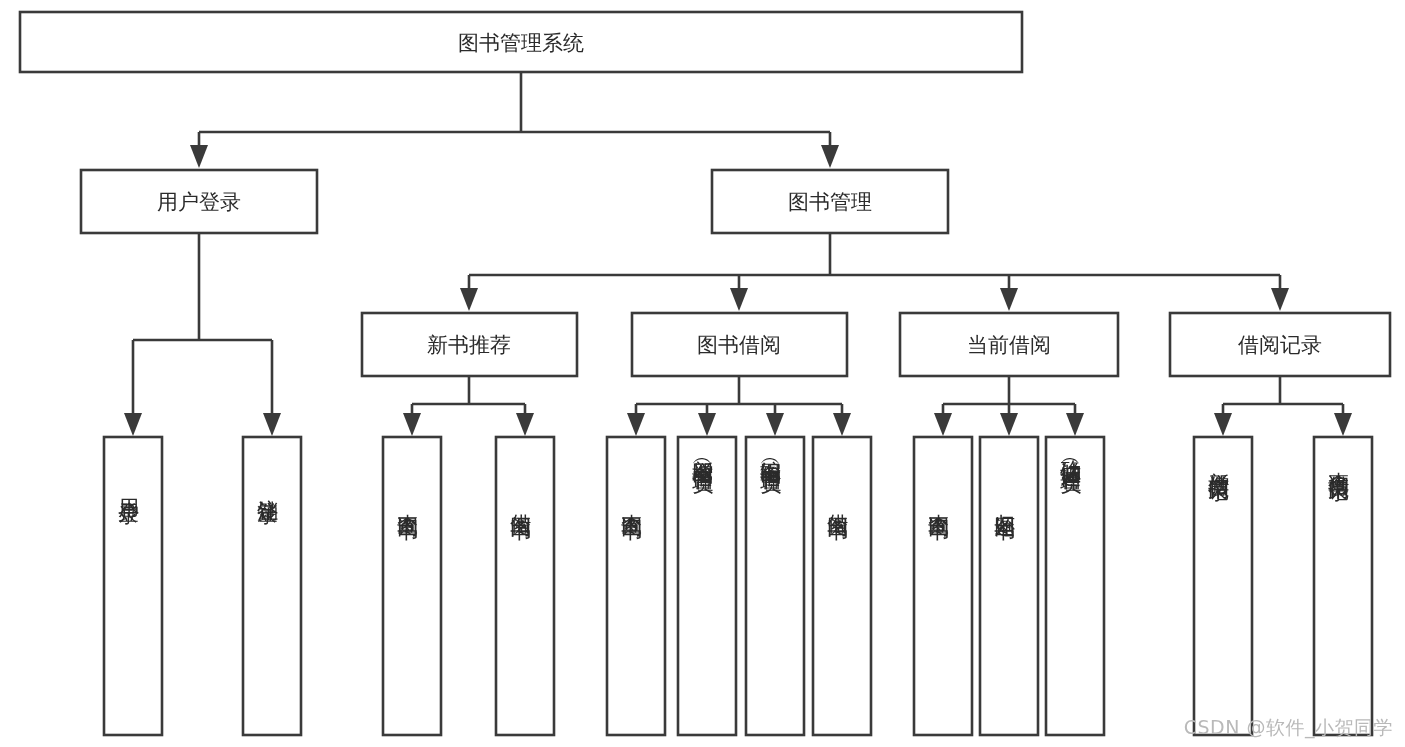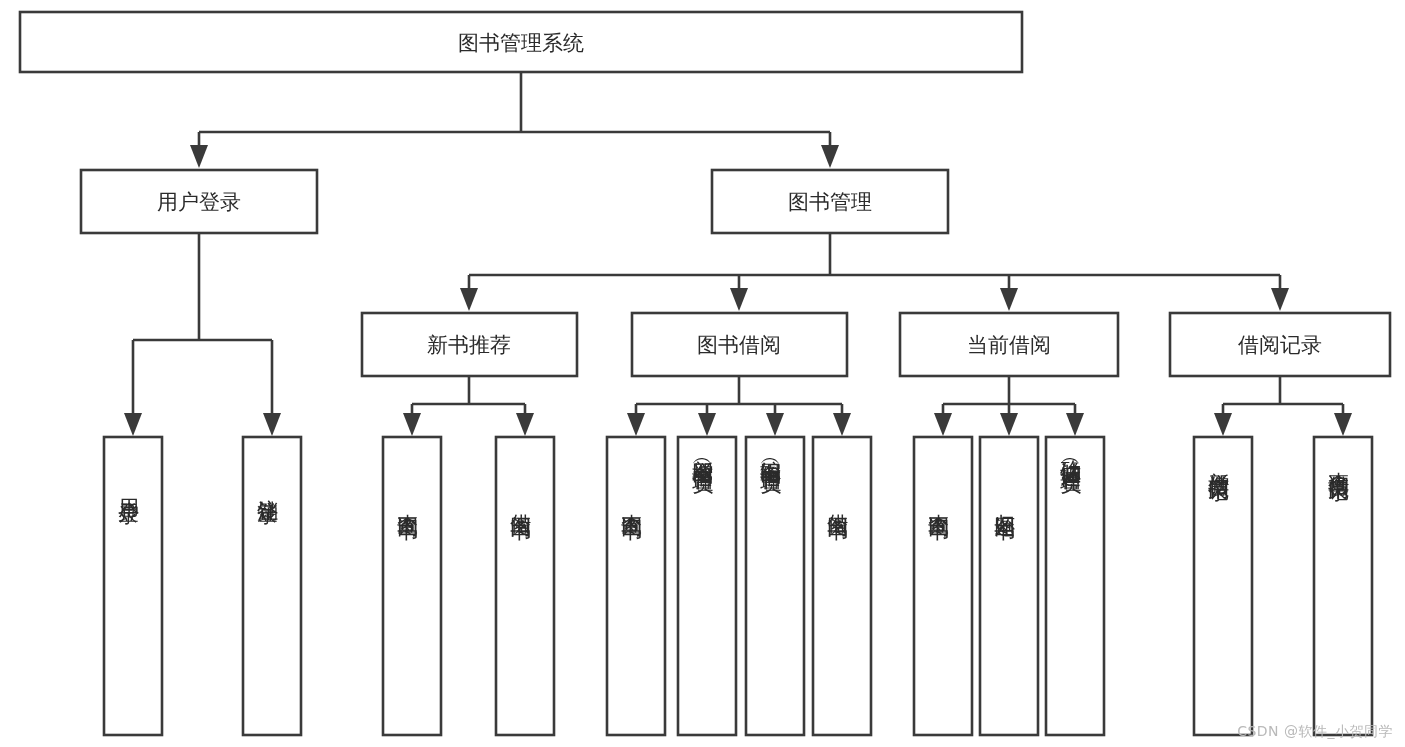--- a/index.html
+++ b/index.html
@@ -59,21 +59,21 @@
     letter-spacing: 2px;
     white-space: nowrap;
     pointer-events: none;
     text-align: start;
   }
   .watermark {
     position: absolute;
     right: 12px;
     bottom: 6px;
     font-family: "DejaVu Sans", "Liberation Sans", sans-serif;
-    font-size: 14px;
+    font-size: 19px;
     color: #b9b9b9;
     white-space: nowrap;
     letter-spacing: 0.5px;
   }
 </style>
 </head>
 <body>
 
 <div id="diagram-root">
 

